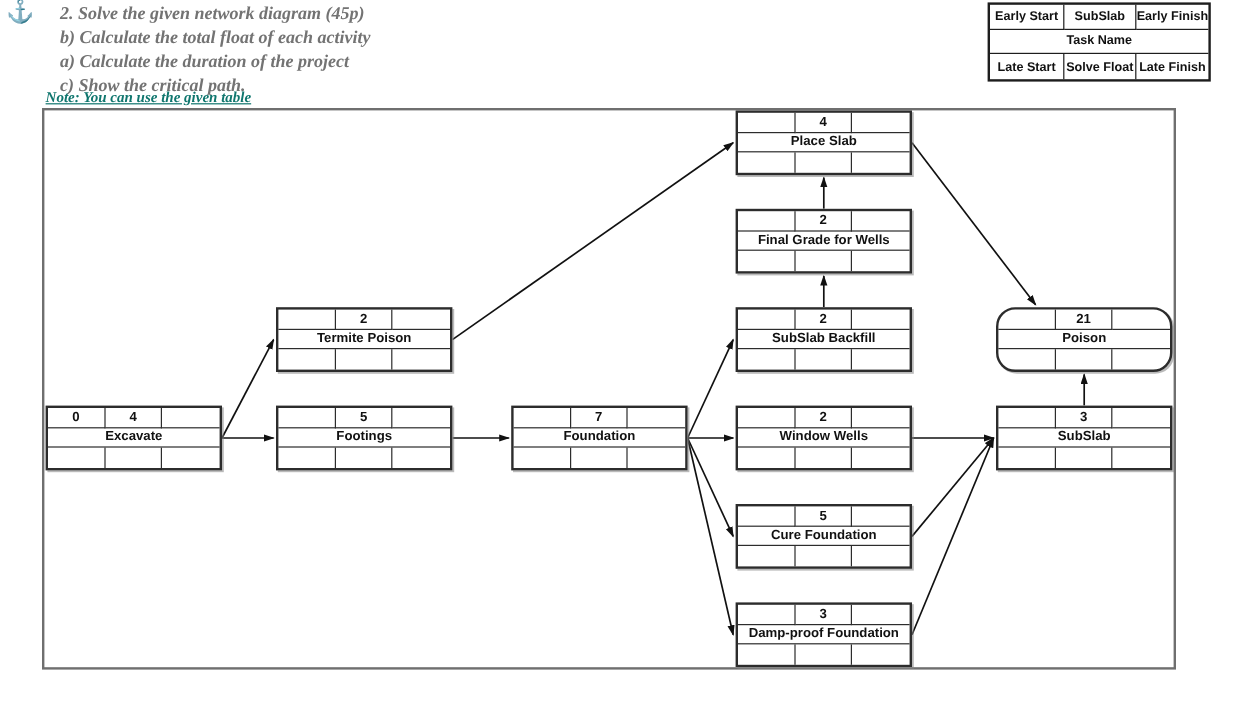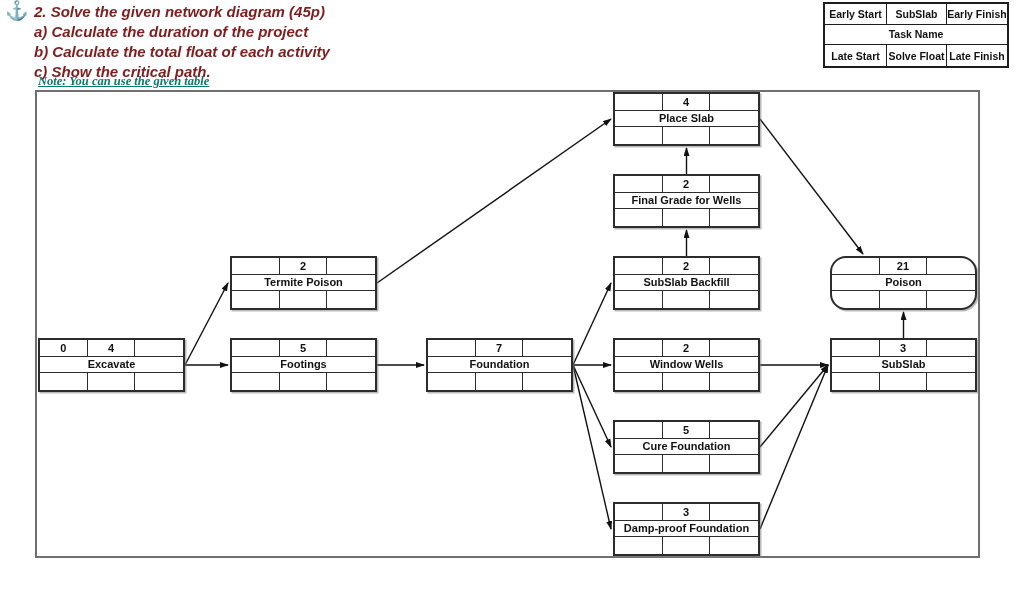--- a/index.html
+++ b/index.html
@@ -2,21 +2,21 @@
 <html><head>
 <meta charset="utf-8">
 <style>
   html,body{margin:0;padding:0;background:#fff;}
   #stage{
     position:relative;width:1030px;height:596px;background:#fff;overflow:hidden;
     font-family:"Liberation Sans",sans-serif;color:#111;
   }
   
   .anchor-ic{position:absolute;left:5px;top:0px;font-size:19px;line-height:22px;color:#2E8FD4;}
-  .title-block{position:absolute;left:34px;top:2px;font-style:italic;font-weight:bold;font-size:15px;line-height:20px;color:#7f1d1d;}
+  .title-block{position:absolute;left:50px;top:2px;font-style:italic;font-weight:bold;font-size:15px;line-height:20px;color:#737373;font-family:Liberation Serif, serif;}
   .note{position:absolute;left:38px;top:74px;font-family:"Liberation Serif",serif;font-style:italic;font-weight:bold;font-size:12.5px;text-decoration:underline;color:#0f766e;}
   
   .legend{
     position:absolute;left:823px;top:2px;width:186px;height:66px;box-sizing:border-box;
     display:grid;grid-template-columns:62px 60px 1fr;grid-template-rows:1fr 1fr 1fr;
     border:2px solid #1d1d1d;background:#fff;
   }
   .lcell{display:flex;align-items:center;justify-content:center;font-weight:bold;font-size:10.5px;white-space:nowrap;box-sizing:border-box;}
   .lcell.lr1{border-bottom:1.5px solid #1d1d1d;}
   .lcell.lc1,.lcell.lc2{border-right:1.5px solid #1d1d1d;}
@@ -51,22 +51,22 @@
 </style>
 </head>
 <body>
 
 <div id="stage">
 
   <span class="anchor-ic">⚓</span>
 
   <div class="title-block">
     <div>2. Solve the given network diagram (45p)</div>
+    <div>b) Calculate the total float of each activity</div>
     <div>a) Calculate the duration of the project</div>
-    <div>b) Calculate the total float of each activity</div>
     <div>c) Show the critical path.</div>
   </div>
   <div class="note">Note: You can use the given table</div>
 
   <div class="legend">
     <div class="lcell lr1 lc1">Early Start</div>
     <div class="lcell lr1 lc2">SubSlab</div>
     <div class="lcell lr1 lc3">Early Finish</div>
     <div class="lcell lspan">Task Name</div>
     <div class="lcell lc1">Late Start</div>

